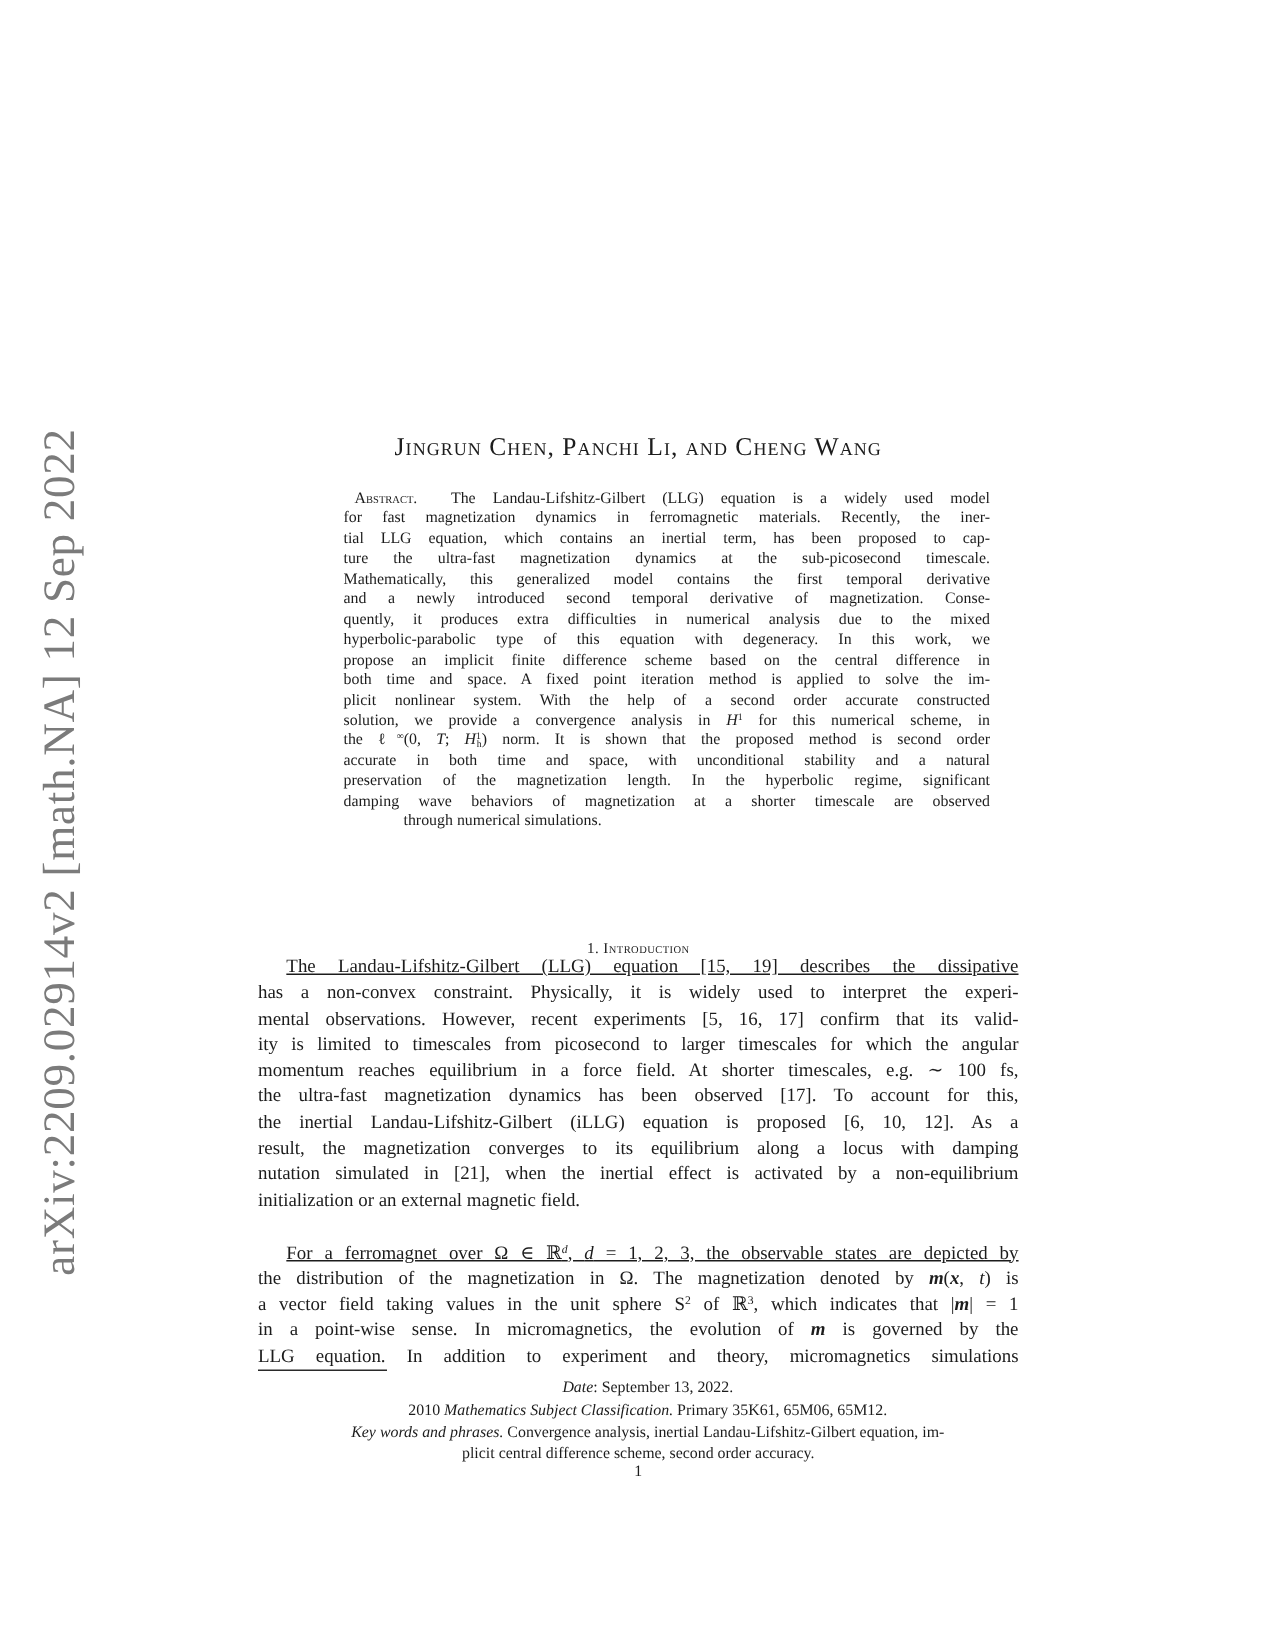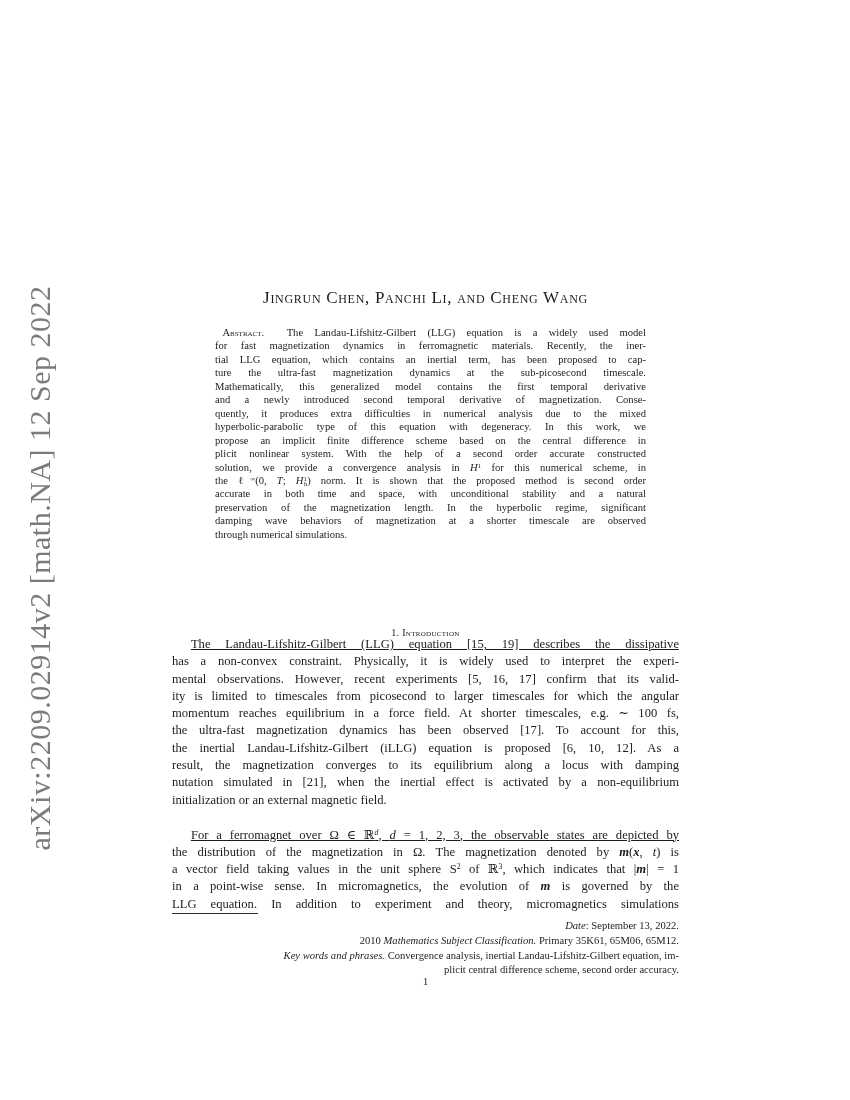--- a/index.html
+++ b/index.html
@@ -41,27 +41,27 @@
   .authors {
     position:absolute; left:172px; top:288px; width:507px;
     text-align:center;
     font-variant:small-caps;
     font-size:17px;
     letter-spacing:0.7px;
   }
 
   
   .abstract {
-    position:absolute; left:215px; top:326px; width:431px;
+    position:absolute; left:229px; top:326px; width:431px;
     font-size:10.6px;
     line-height:13.45px;
   }
   .abstract .ln { text-align:justify; text-align-last:justify; }
   .abstract .ln:first-child { text-indent:0.7em; }
-  .abstract .ln:last-child { text-align-last:left; }
+  .abstract .ln:last-child { text-align-last:left;margin-left:40px; }
 
   .section-heading {
     position:absolute; left:172px; top:627px; width:507px;
     text-align:center;
     font-size:10px;
     letter-spacing:0.3px;
   }
 
   
   .para1 { position:absolute; left:172px; top:636px; width:507px; }
@@ -75,21 +75,21 @@
   .footnote-rule {
     position:absolute; left:172px; top:913px;
     width:86px; height:0;
     border-top:1.2px solid #2a2a2a;
   }
   .footnotes {
     position:absolute; left:172px; top:919px; width:507px;
     font-size:10.6px;
     line-height:14.8px;
   }
-  .footnotes .ln { text-indent:1.2em; text-align:right; }
+  .footnotes .ln { text-indent:1.2em; text-align:center; }
   .footnotes .ln:last-child { text-indent:0; }
 
   .page-number {
     position:absolute; left:172px; top:976px; width:507px;
     text-align:center;
     font-size:10.5px;
   }
 
   .sc { font-variant:small-caps; }
   sup { font-size:0.62em; vertical-align:0.5em; line-height:0; }
@@ -111,20 +111,21 @@
   <div class="abstract">
       <div class="ln"><span class="sc">Abstract.</span>&nbsp; The Landau-Lifshitz-Gilbert (LLG) equation is a widely used model</div>
       <div class="ln">for fast magnetization dynamics in ferromagnetic materials. Recently, the iner-</div>
       <div class="ln">tial LLG equation, which contains an inertial term, has been proposed to cap-</div>
       <div class="ln">ture the ultra-fast magnetization dynamics at the sub-picosecond timescale.</div>
       <div class="ln">Mathematically, this generalized model contains the first temporal derivative</div>
       <div class="ln">and a newly introduced second temporal derivative of magnetization. Conse-</div>
       <div class="ln">quently, it produces extra difficulties in numerical analysis due to the mixed</div>
       <div class="ln">hyperbolic-parabolic type of this equation with degeneracy. In this work, we</div>
       <div class="ln">propose an implicit finite difference scheme based on the central difference in</div>
+      <div class="ln">both time and space. A fixed point iteration method is applied to solve the im-</div>
       <div class="ln">plicit nonlinear system. With the help of a second order accurate constructed</div>
       <div class="ln">solution, we provide a convergence analysis in <i>H</i><sup>1</sup> for this numerical scheme, in</div>
       <div class="ln">the ℓ<sup>∞</sup>(0, <i>T</i>; <i>H</i><sup>1</sup><sub class="pull">h</sub>) norm. It is shown that the proposed method is second order</div>
       <div class="ln">accurate in both time and space, with unconditional stability and a natural</div>
       <div class="ln">preservation of the magnetization length. In the hyperbolic regime, significant</div>
       <div class="ln">damping wave behaviors of magnetization at a shorter timescale are observed</div>
       <div class="ln">through numerical simulations.</div>
     </div>
 
   <div class="section-heading">1. <span class="sc">Introduction</span></div>

